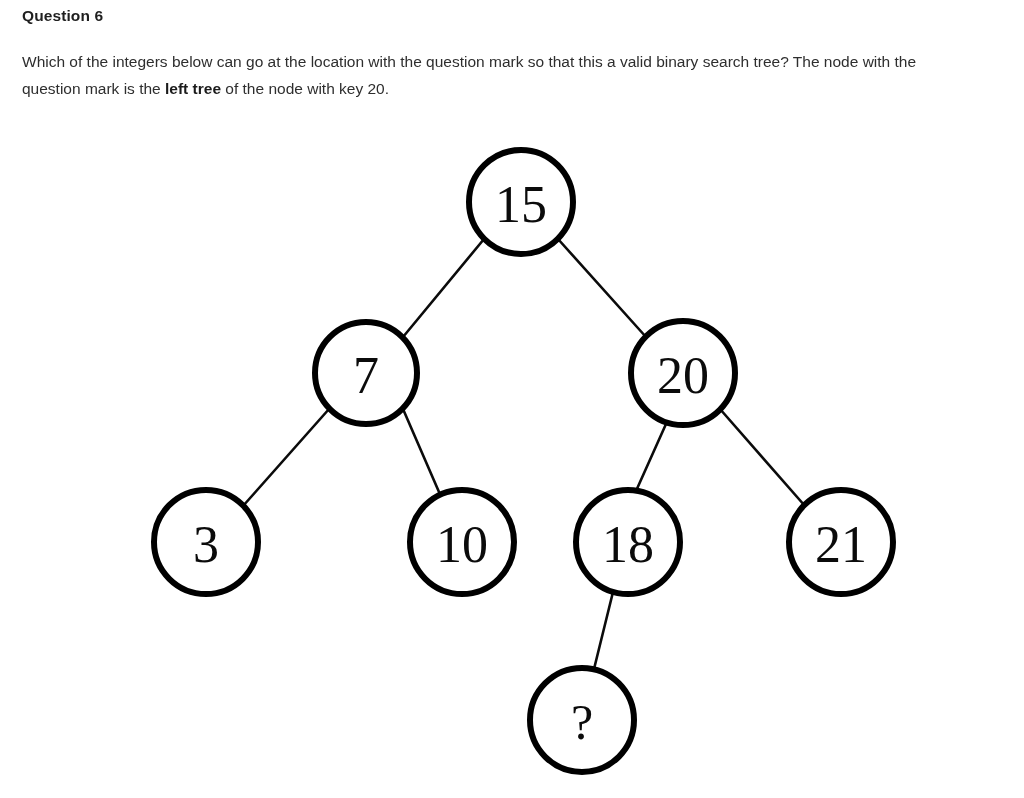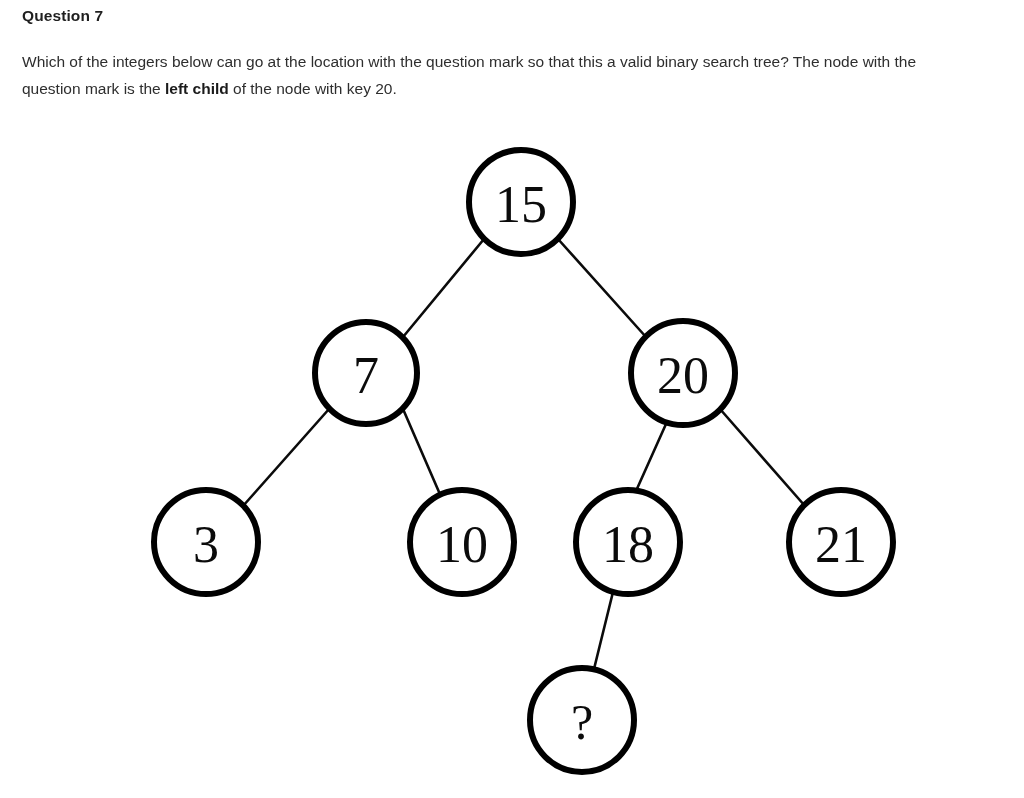--- a/index.html
+++ b/index.html
@@ -72,22 +72,22 @@
     stroke: #0b0b0b;
     stroke-width: 2.6;
     stroke-linecap: round;
     fill: none;
   }
 </style>
 </head>
 <body>
 
 <div class="question-block">
-  <h1 class="question-title">Question 7</h1>
-  <p class="question-body"><span>Which of the integers below can go at the location with the question mark so that this a valid binary search tree? The node with the question mark is the </span><b>left child</b><span> of the node with key 20.</span></p>
+  <h1 class="question-title">Question 6</h1>
+  <p class="question-body"><span>Which of the integers below can go at the location with the question mark so that this a valid binary search tree? The node with the question mark is the </span><b>left tree</b><span> of the node with key 20.</span></p>
 </div>
 
 <div class="tree-canvas">
   <svg id="tree-svg" width="1024" height="688" viewBox="0 0 1024 688" xmlns="http://www.w3.org/2000/svg">
     <g id="edge-layer">
         <line class="edge-line" x1="468" y1="129" x2="387" y2="227"></line>
         <line class="edge-line" x1="542" y1="129" x2="630" y2="227"></line>
         <line class="edge-line" x1="313" y1="299" x2="227" y2="396"></line>
         <line class="edge-line" x1="387" y1="299" x2="423" y2="382"></line>
         <line class="edge-line" x1="650" y1="314" x2="620" y2="381"></line>

